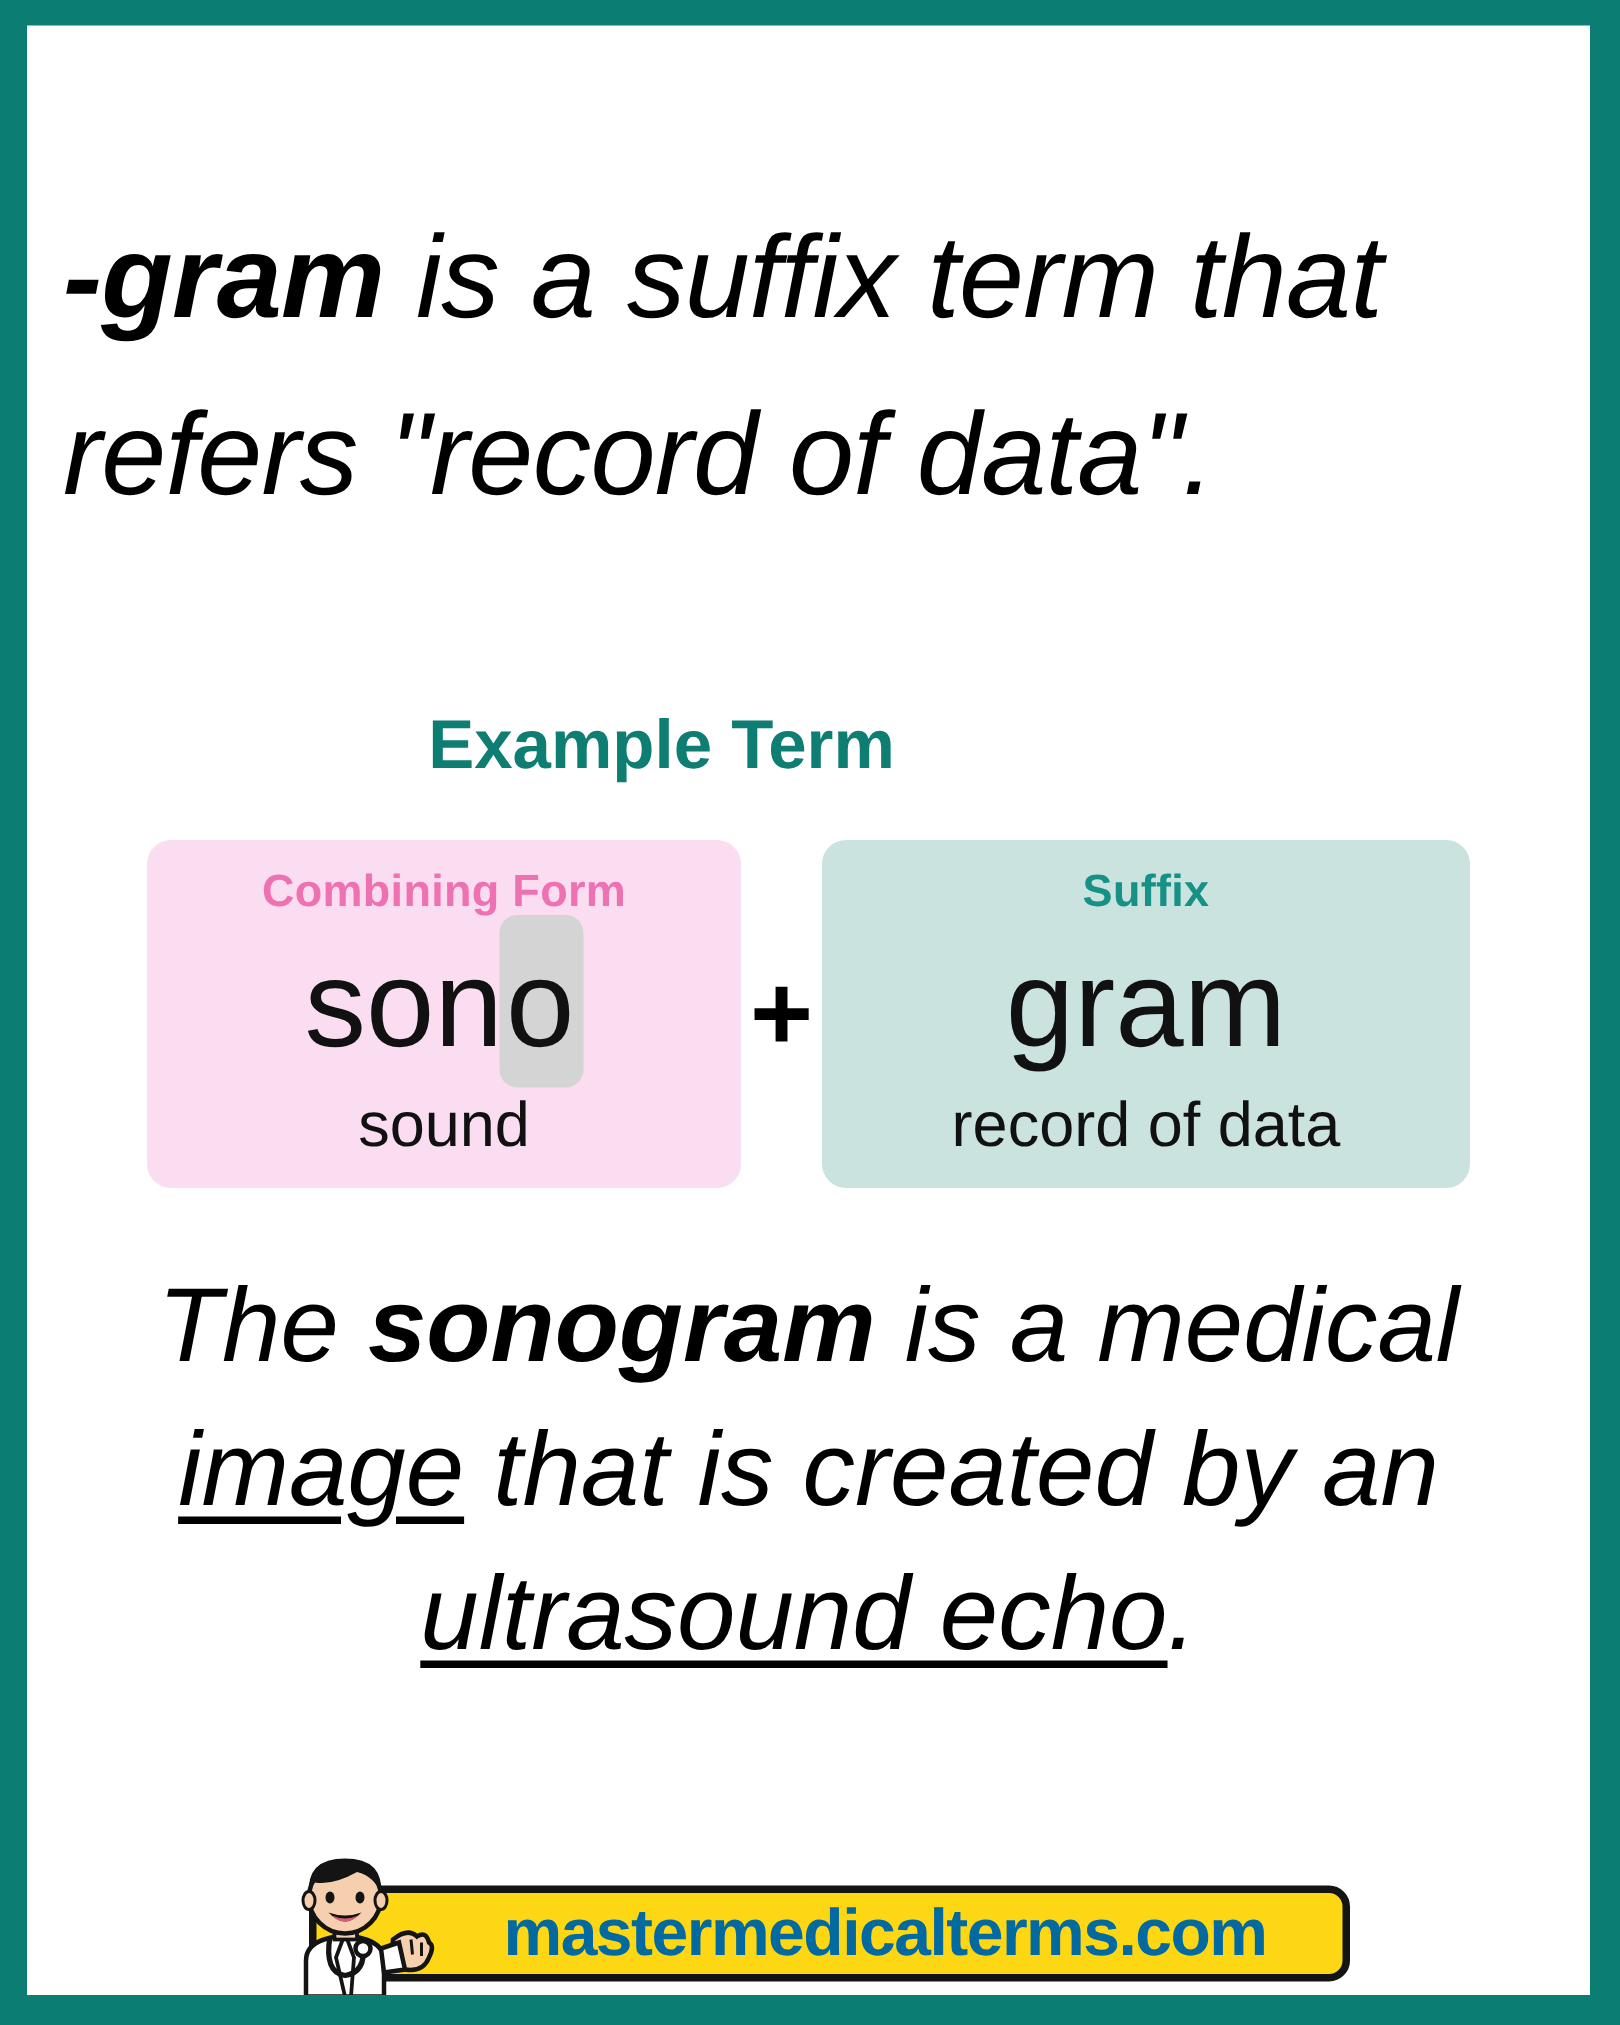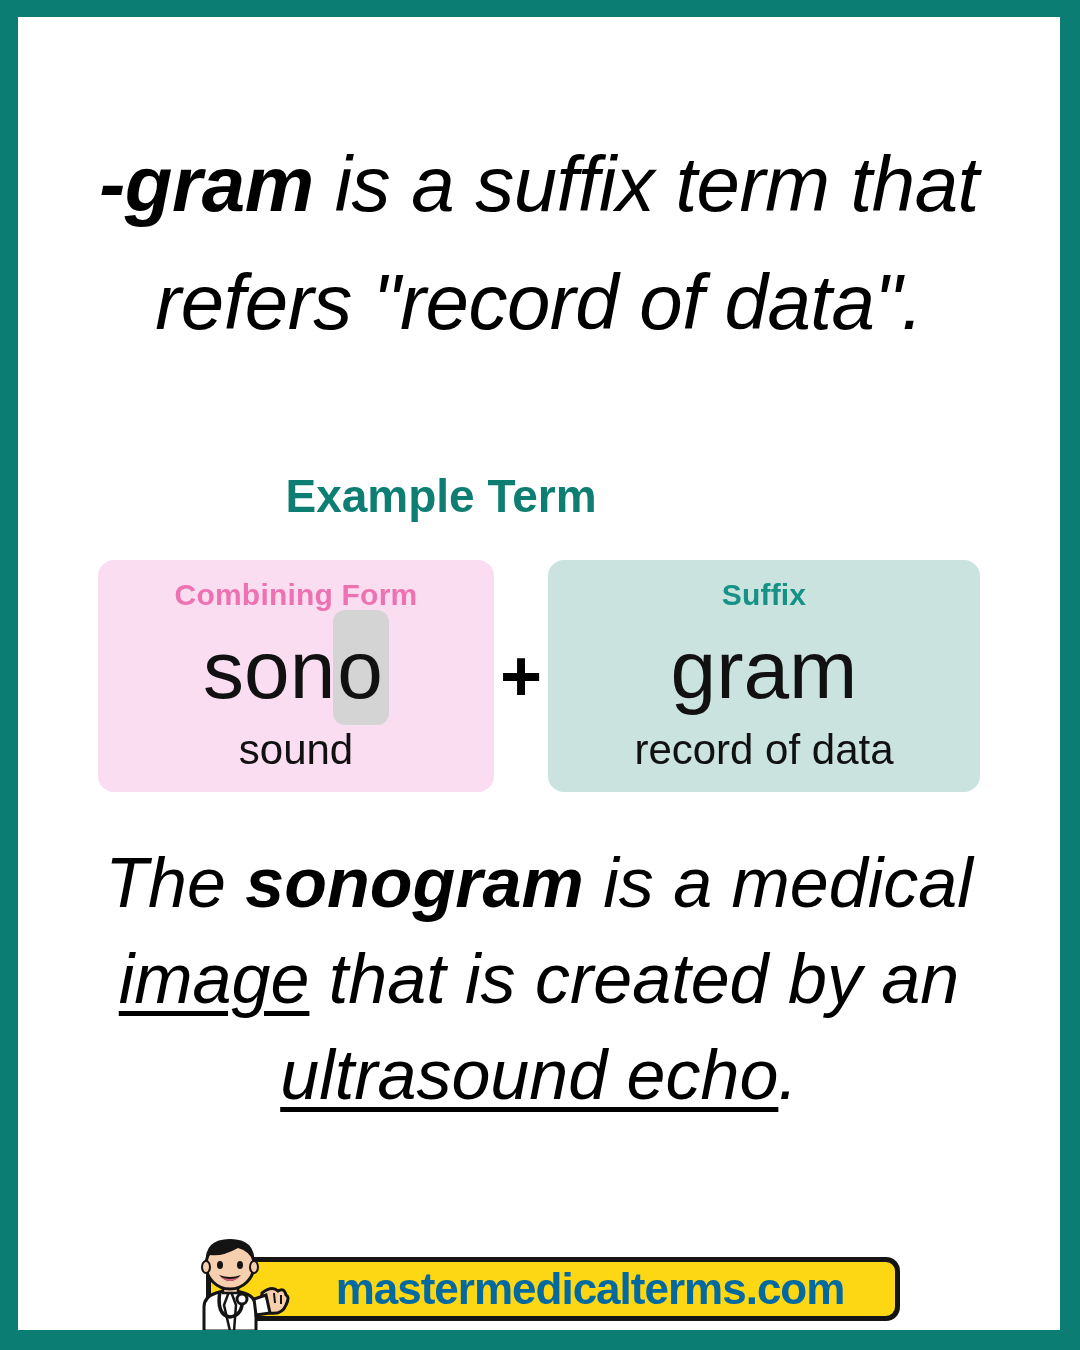--- a/index.html
+++ b/index.html
@@ -25,21 +25,20 @@
     box-sizing: border-box;
     overflow: hidden;
   }
 
   
   #headline {
     position: absolute;
     left: 0;
     top: 108px;
     width: 1042px;
-    text-align: center;
     font-family: "Liberation Sans Narrow", "Liberation Sans", sans-serif;
     font-size: 78px;
     line-height: 118px;
     font-style: italic;
     color: #000000;
     letter-spacing: -0.5px;
     padding: 0 24px;
     box-sizing: border-box;
   }
   #headline .hl-strong {

